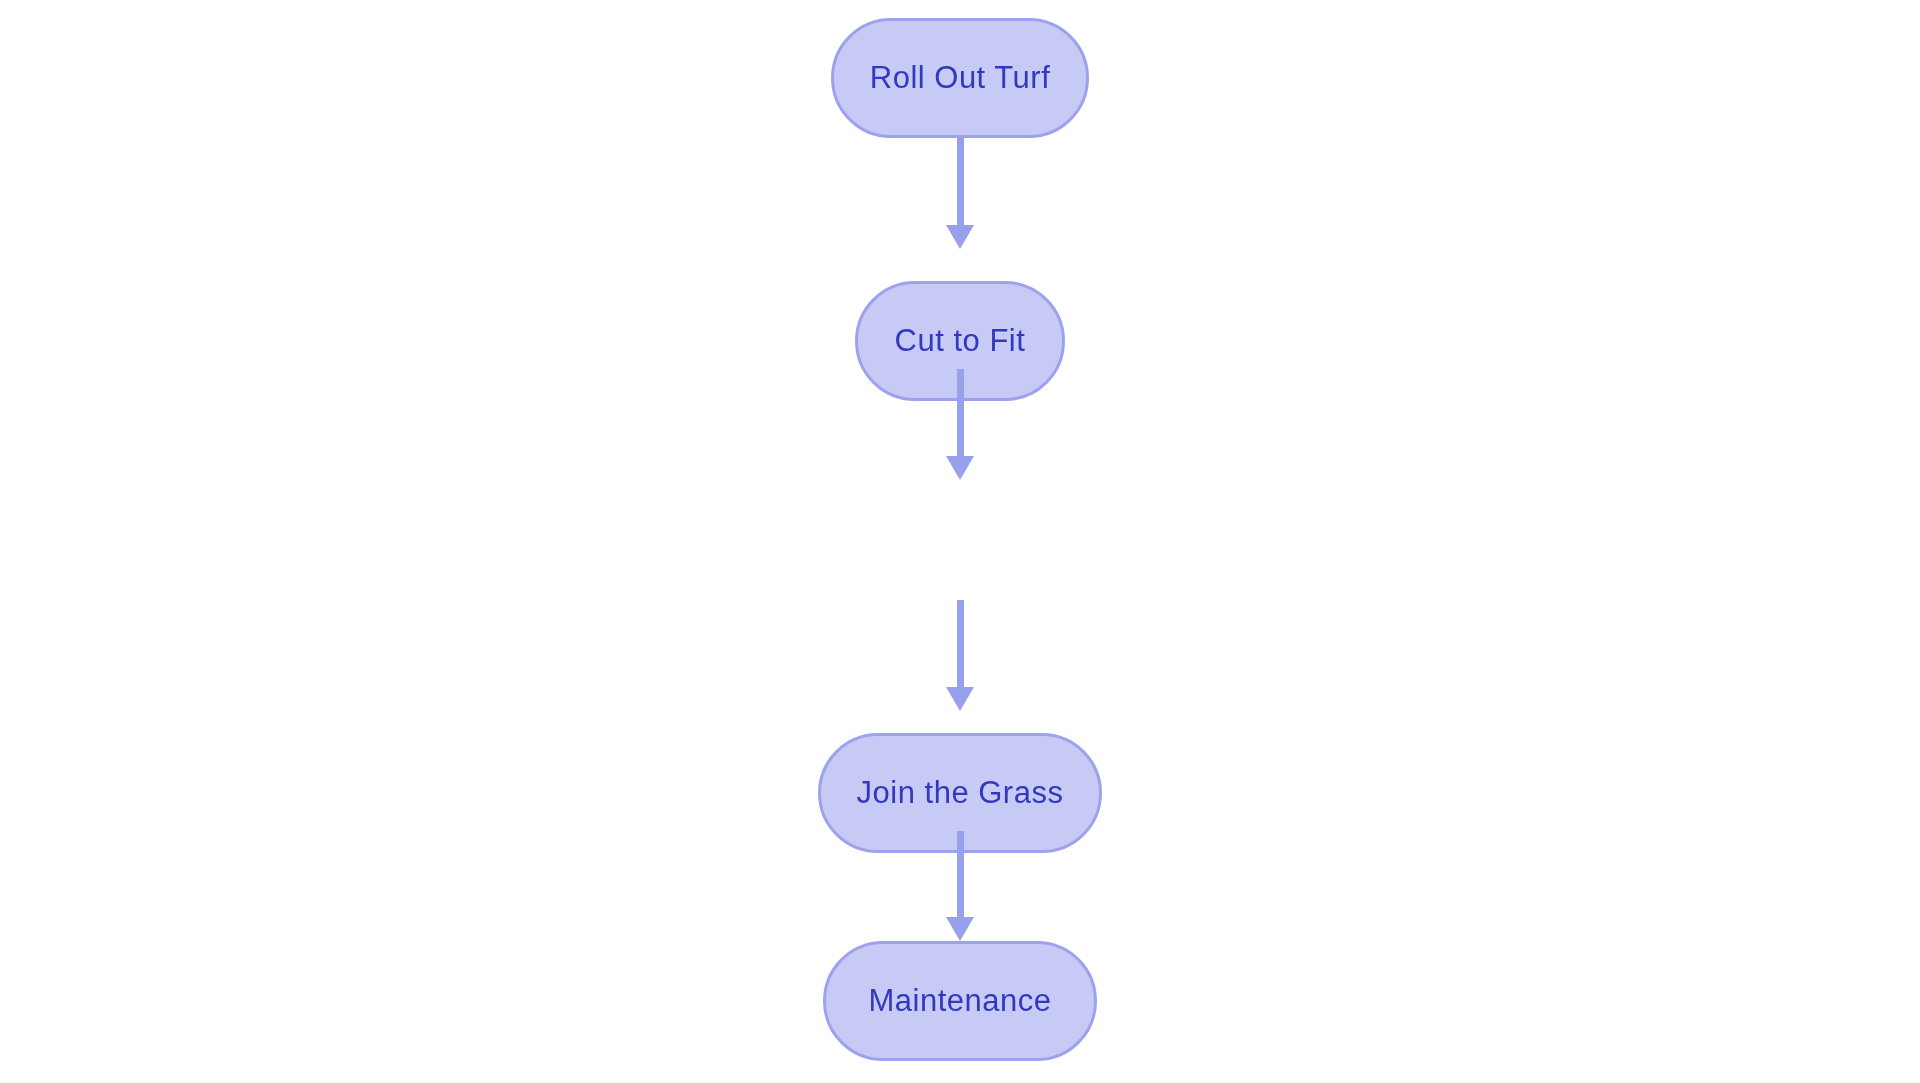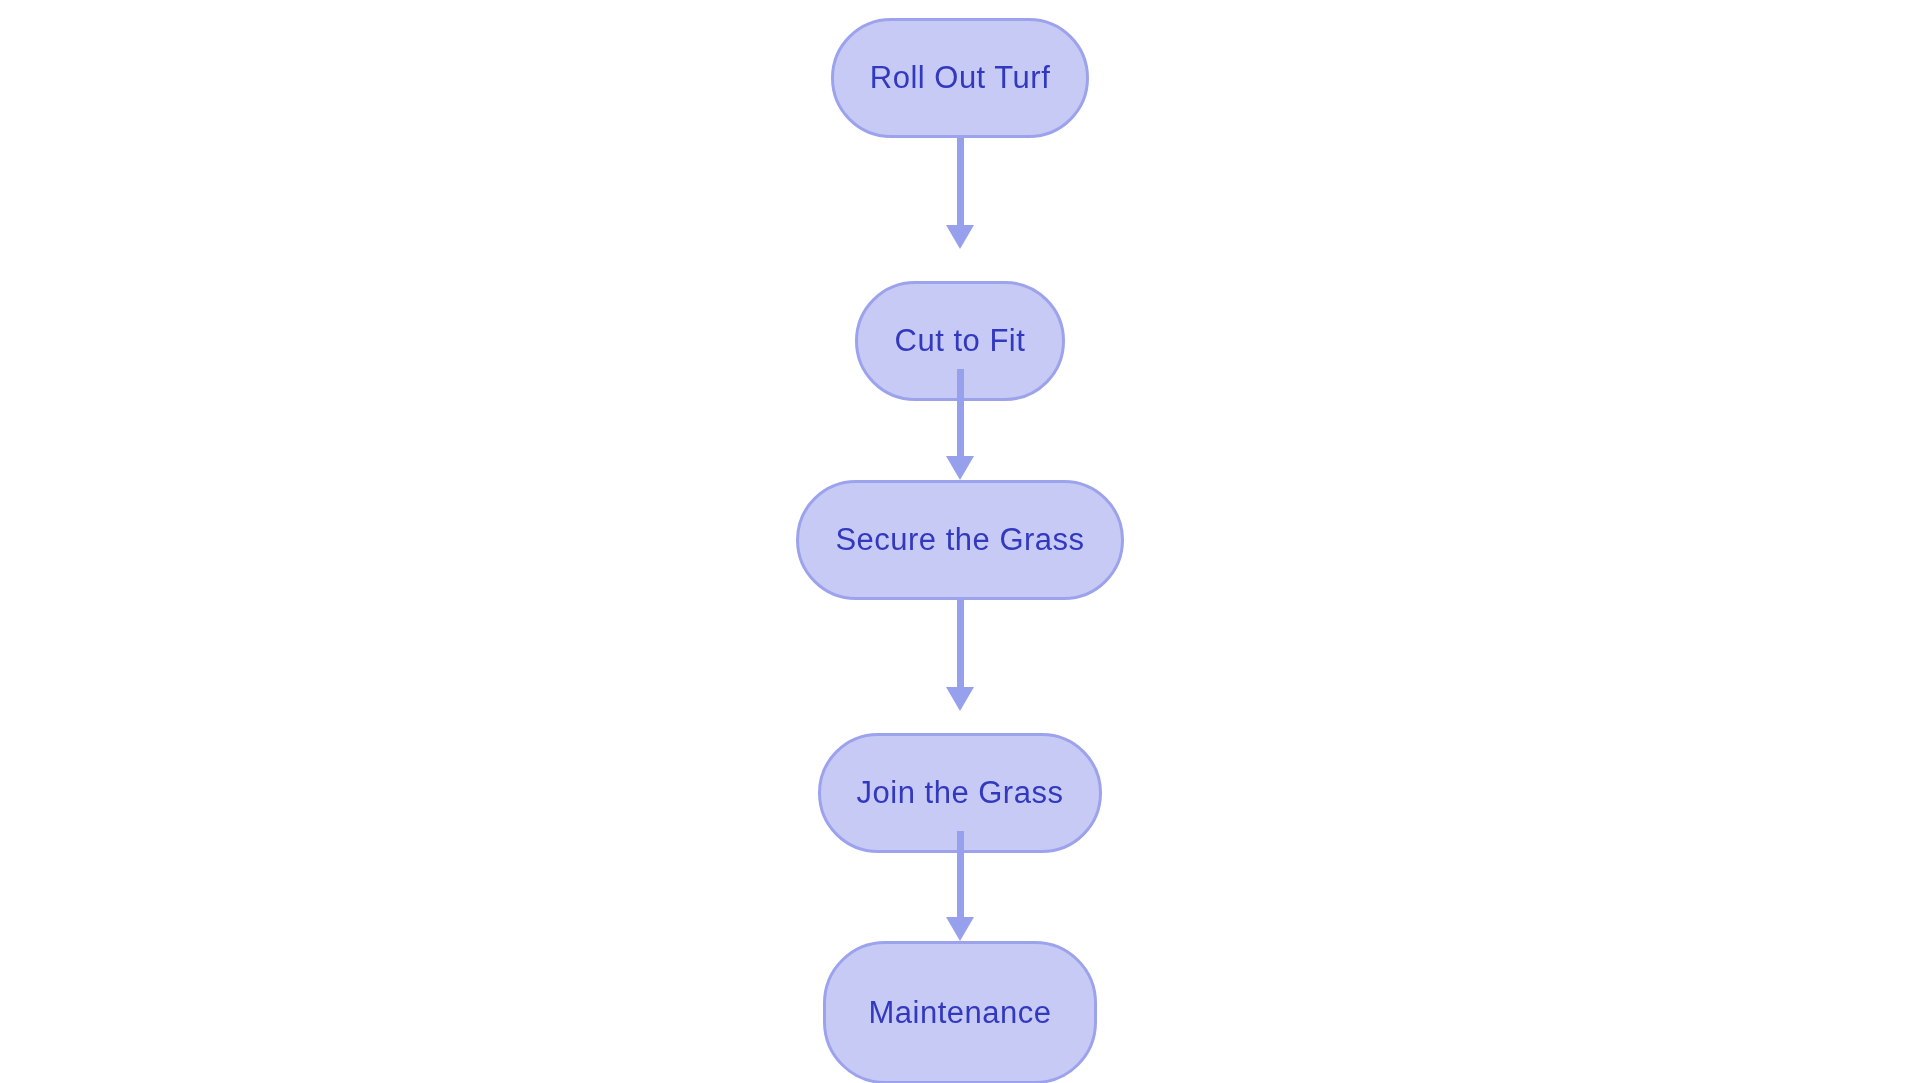--- a/index.html
+++ b/index.html
@@ -29,21 +29,21 @@
     color: #3239be;
     font-size: 31px;
     font-weight: 400;
     letter-spacing: 0.5px;
     white-space: nowrap;
   }
   .n1 { left: 831px; top: 18px;  width: 258px; height: 120px; }
   .n2 { left: 855px; top: 249px; width: 210px; height: 120px; margin-top: 32px; }
   .n3 { left: 796px; top: 480px; width: 328px; height: 120px; }
   .n4 { left: 818px; top: 711px; width: 284px; height: 120px; margin-top: 22px; }
-  .n5 { left: 823px; top: 941px; width: 274px; height: 143px; }
+  .n5 { left: 823px; top: 941px; width: 274px; height: 120px; }
 
   .edge {
     position: absolute;
     left: 946px;            
     width: 28px;
     display: flex;
     flex-direction: column;
     align-items: center;
   }
   .e1 { top: 138px; height: 111px; }
@@ -79,23 +79,20 @@
 
   <div class="node n2">
     <span class="label">Cut to Fit</span>
   </div>
 
   <div class="edge e2">
     <div class="edge-line"></div>
     <div class="edge-head"></div>
   </div>
 
-  <div class="node n3">
-    <span class="label">Secure the Grass</span>
-  </div>
 
   <div class="edge e3">
     <div class="edge-line"></div>
     <div class="edge-head"></div>
   </div>
 
   <div class="node n4">
     <span class="label">Join the Grass</span>
   </div>
 

